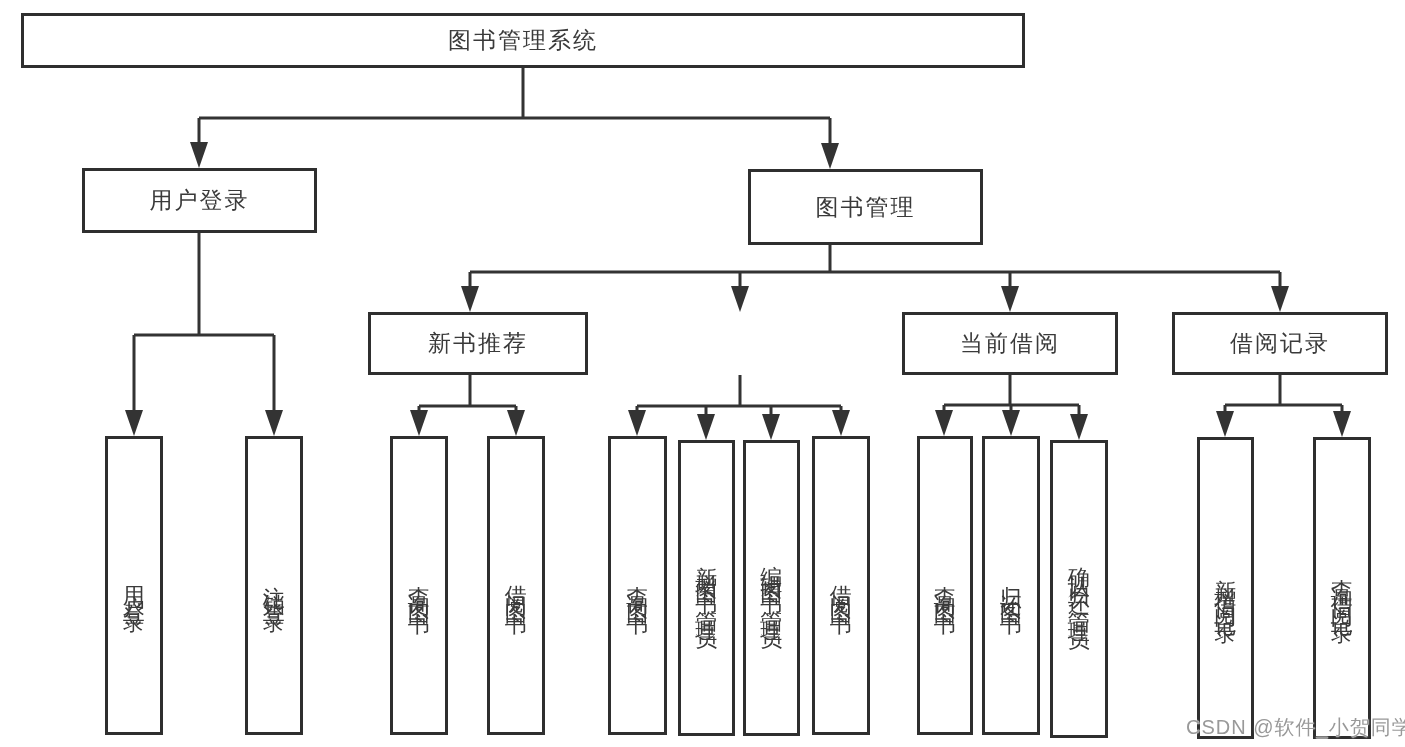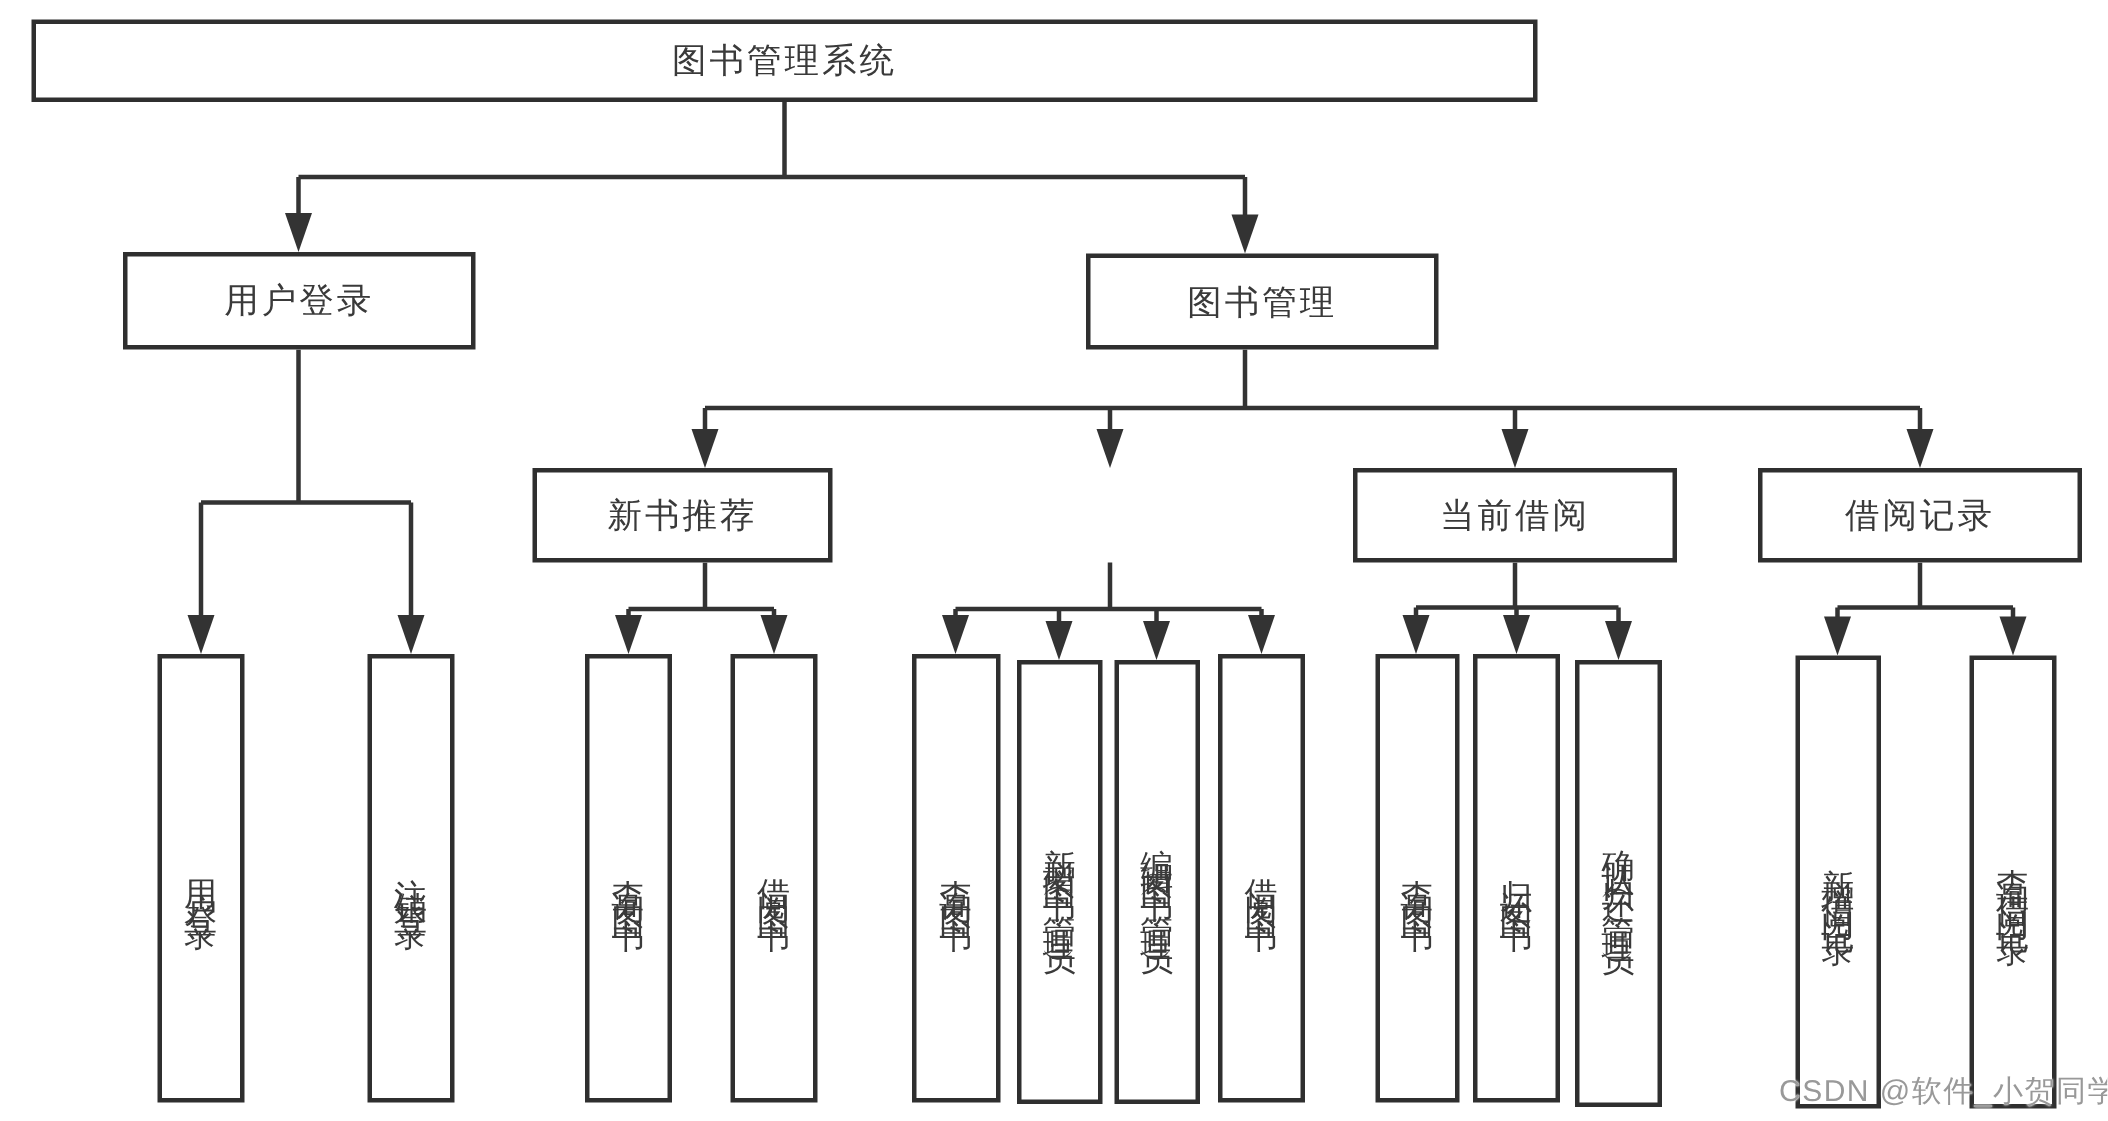--- a/index.html
+++ b/index.html
@@ -65,25 +65,25 @@
     </g>
   </svg>
 
   <div class="node hnode" style="left:21px; top:13px; width:1004px; height:55px;">
     <span>图书管理系统</span>
   </div>
 
   <div class="node hnode" style="left:82px; top:168px; width:235px; height:65px;">
     <span>用户登录</span>
   </div>
-  <div class="node hnode" style="left:724px; top:169px; width:235px; height:64px;">
+  <div class="node hnode" style="left:748px; top:169px; width:235px; height:76px;">
     <span>图书管理</span>
   </div>
 
-  <div class="node hnode" style="left:355px; top:312px; width:200px; height:63px;">
+  <div class="node hnode" style="left:368px; top:312px; width:220px; height:63px;">
     <span>新书推荐</span>
   </div>
   <div class="node hnode" style="left:902px; top:312px; width:216px; height:63px;">
     <span>当前借阅</span>
   </div>
   <div class="node hnode" style="left:1172px; top:312px; width:216px; height:63px;">
     <span>借阅记录</span>
   </div>
 
   <div class="node vnode" style="left:105px; top:436px; width:58px; height:299px;">

